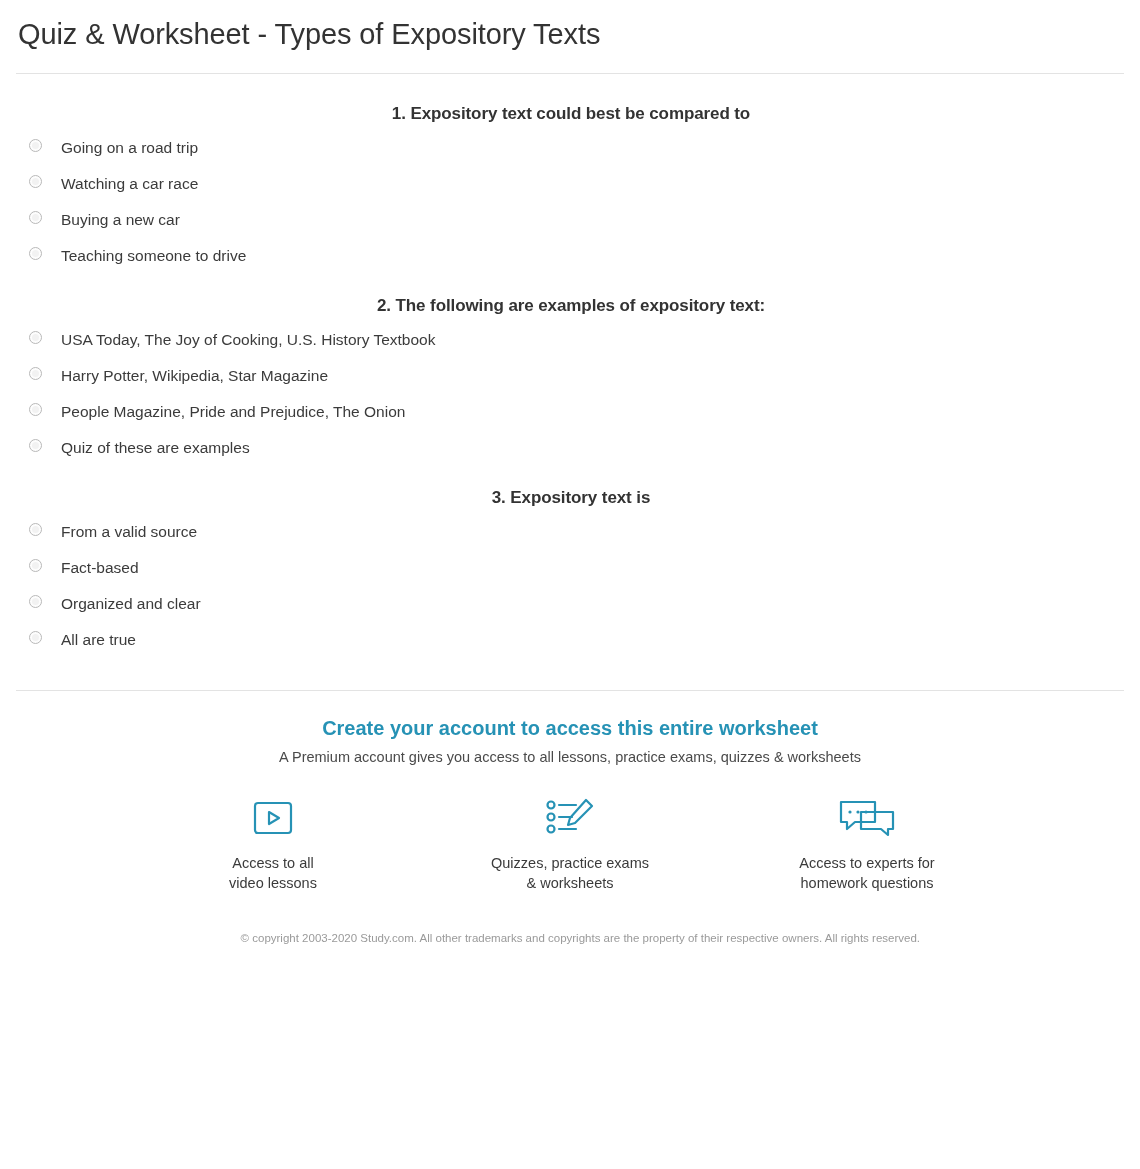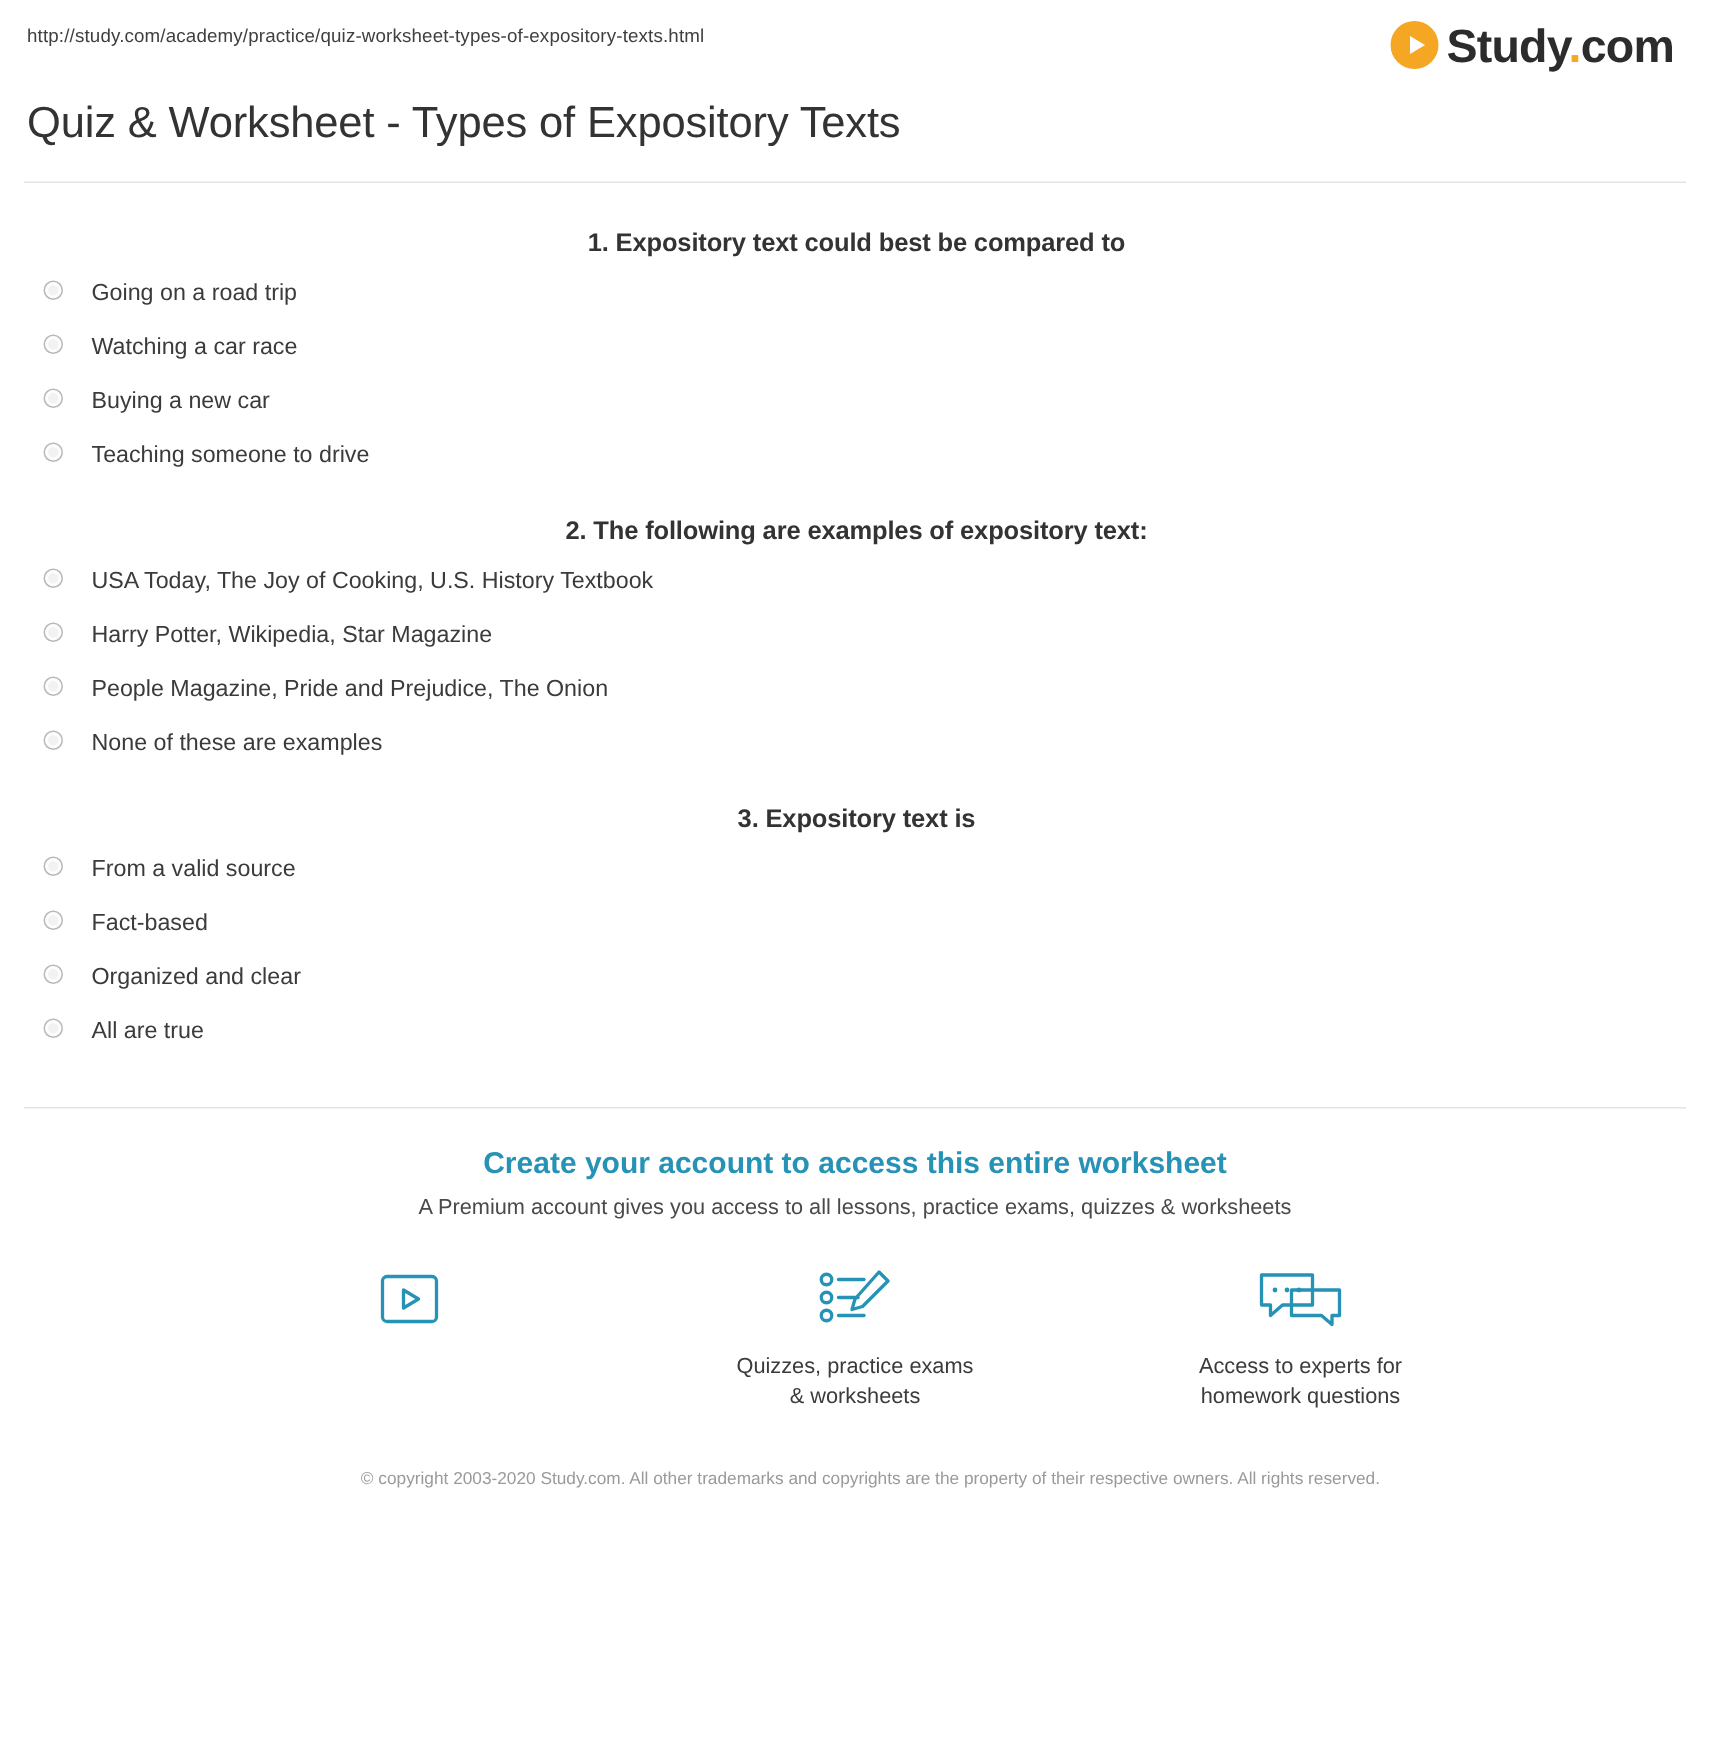--- a/index.html
+++ b/index.html
@@ -179,29 +179,20 @@
     line-height: 1.55;
     margin: 36px auto 0 auto;
     width: 700px;
   }
 </style>
 </head>
 <body>
 
 <div class="page">
 
-  <div class="header">
-    <div class="url">http://study.com/academy/practice/quiz-worksheet-types-of-expository-texts.html</div>
-    <div class="logo">
-      <span class="logo-mark">
-          <span class="tri"></span>
-        </span>
-      <span class="logo-text"><span>Study</span><span class="logo-dot">.</span><span class="logo-com">com</span></span>
-    </div>
-  </div>
 
   <h1 class="title">Quiz &amp; Worksheet - Types of Expository Texts</h1>
   <hr class="rule">
 
   <div class="questions">
 
     <div class="question-block">
       <div class="question-text">1. Expository text could best be compared to</div>
       <div class="choice">
         <span class="radio"></span>
@@ -230,21 +221,21 @@
       <div class="choice">
         <span class="radio"></span>
         <span class="choice-label">Harry Potter, Wikipedia, Star Magazine</span>
       </div>
       <div class="choice">
         <span class="radio"></span>
         <span class="choice-label">People Magazine, Pride and Prejudice, The Onion</span>
       </div>
       <div class="choice">
         <span class="radio"></span>
-        <span class="choice-label">None of these are examples</span>
+        <span class="choice-label">Quiz of these are examples</span>
       </div>
     </div>
 
     <div class="question-block">
       <div class="question-text">3. Expository text is</div>
       <div class="choice">
         <span class="radio"></span>
         <span class="choice-label">From a valid source</span>
       </div>
       <div class="choice">
@@ -271,20 +262,22 @@
 
     <div class="features">
 
       <div class="feature">
         <div class="feature-icon">
           <svg width="48" height="44" viewBox="0 0 48 44" fill="none" stroke="#2692b5" stroke-width="2.2">
             <rect x="6" y="6" width="36" height="30" rx="3"></rect>
             <path d="M20 15 L30 21 L20 27 Z" stroke-linejoin="round"></path>
           </svg>
         </div>
+        <div class="feature-label">Access to all
+video lessons</div>
       </div>
 
       <div class="feature">
         <div class="feature-icon">
           <svg width="56" height="46" viewBox="0 0 56 46" fill="none" stroke="#2692b5" stroke-width="2.2" stroke-linecap="round">
             <circle cx="9" cy="9" r="3.5"></circle>
             <circle cx="9" cy="21" r="3.5"></circle>
             <circle cx="9" cy="33" r="3.5"></circle>
             <line x1="17" y1="9" x2="34" y2="9"></line>
             <line x1="17" y1="21" x2="30" y2="21"></line>

